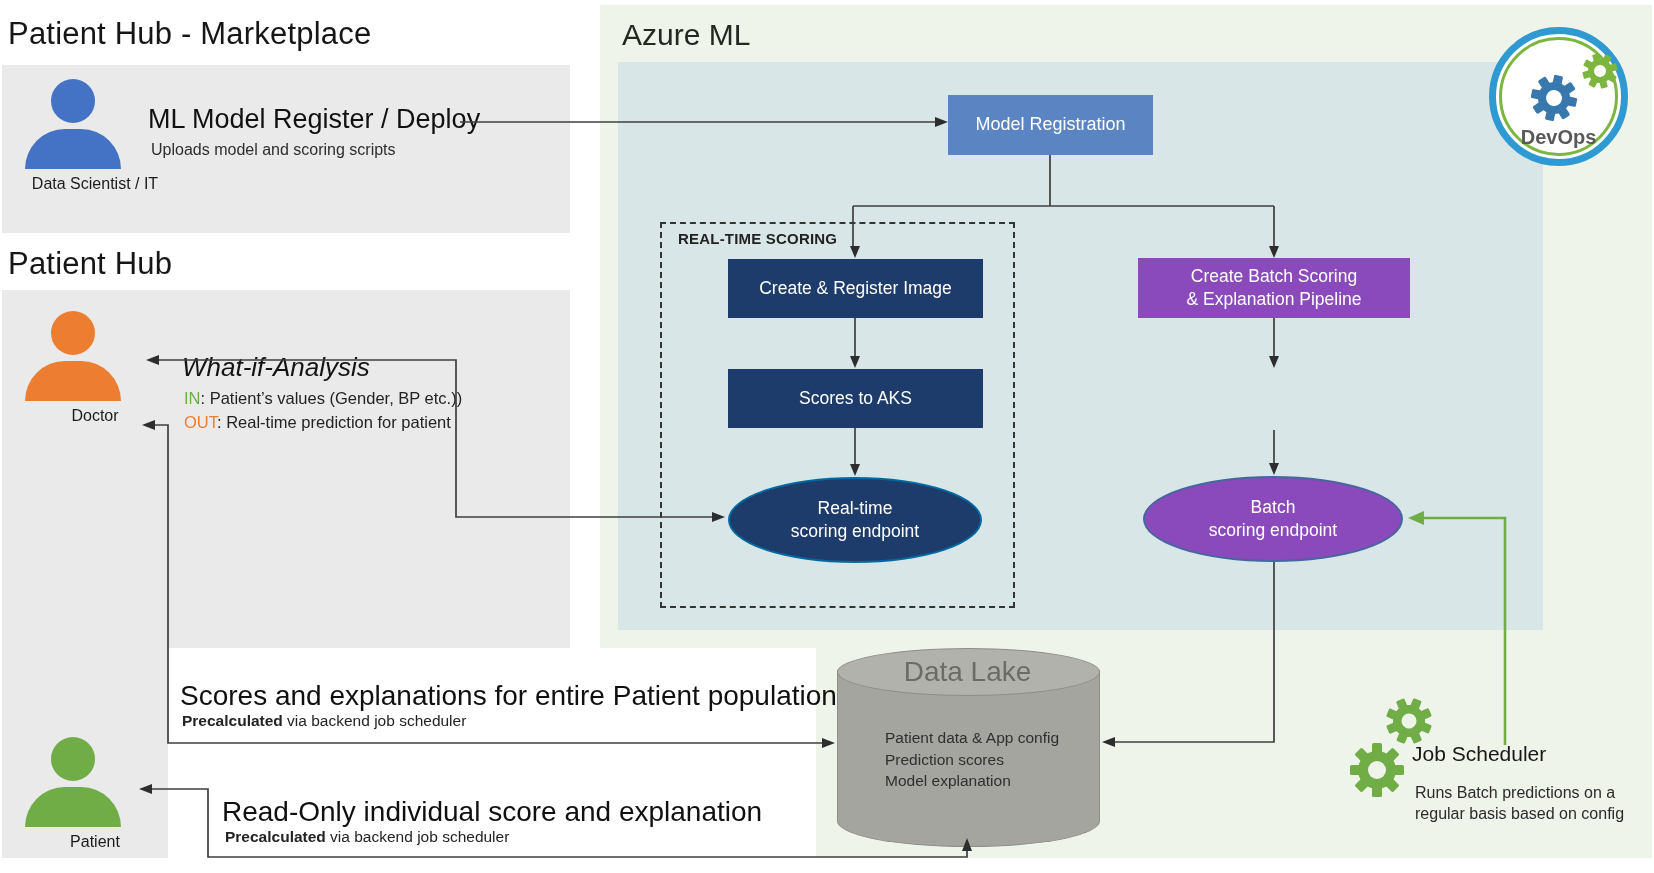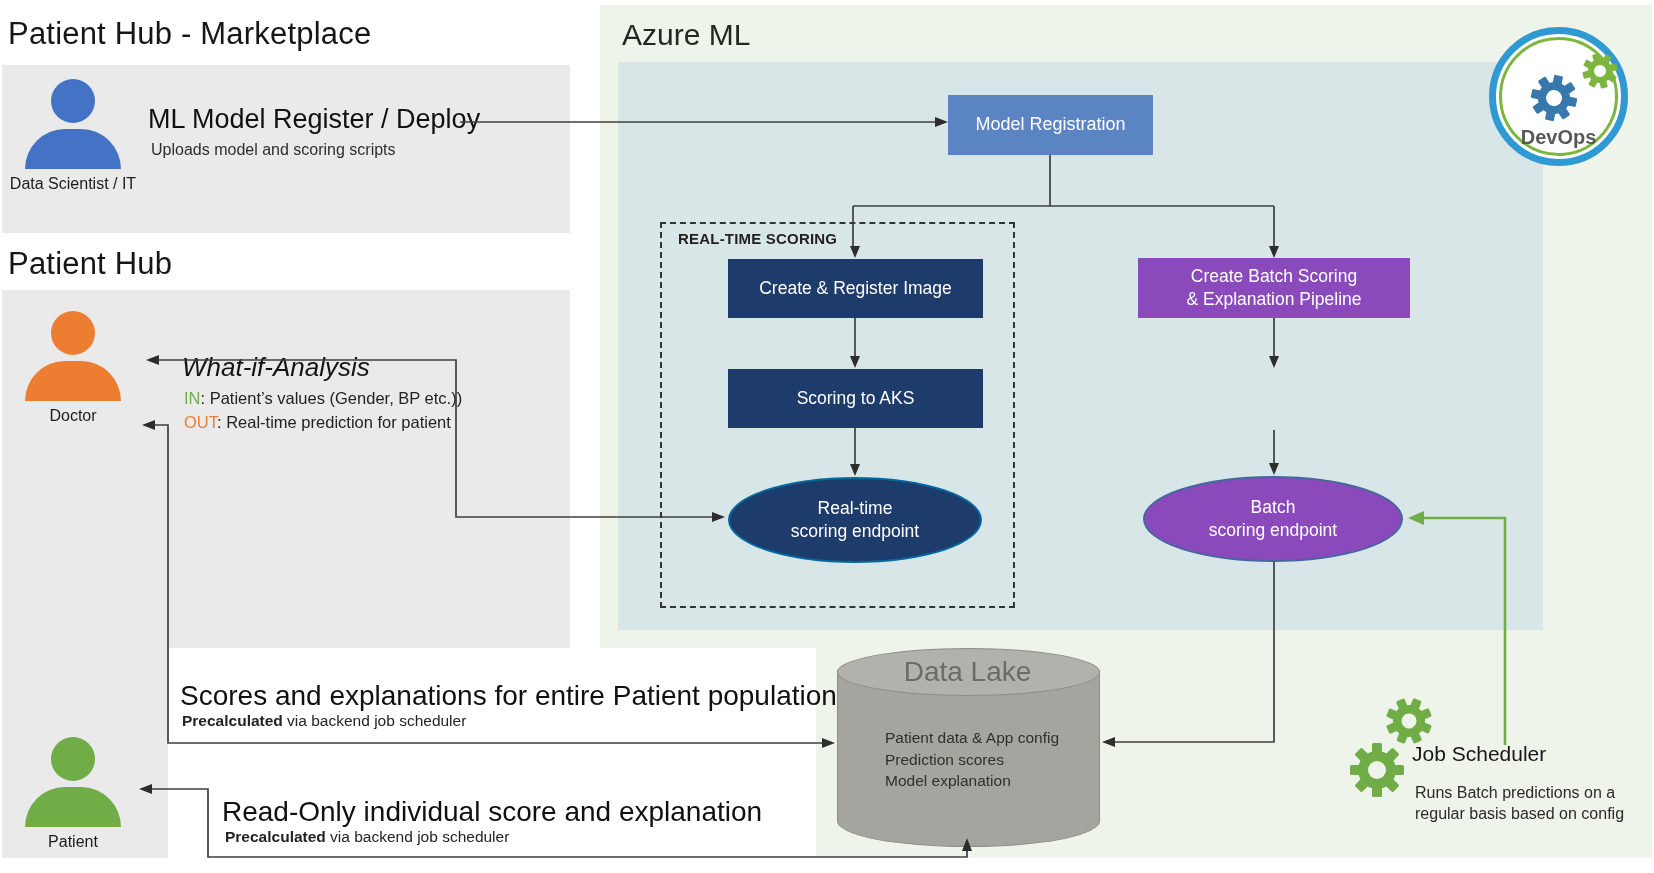--- a/index.html
+++ b/index.html
@@ -13,21 +13,21 @@
   .mk-panel{left:2px;top:65px;width:568px;height:168px;}
   .hub-panel{left:2px;top:290px;width:568px;height:568px;}
   .white-note{left:168px;top:648px;width:648px;height:212px;background:#ffffff;}
   
   .sec-title{font-size:31px;letter-spacing:.2px;color:#161616;white-space:nowrap;}
   
   .person{width:120px;}
   .person .head{position:absolute;left:29px;top:0;width:44px;height:44px;border-radius:50%;}
   .person .body{position:absolute;left:3px;top:50px;width:96px;height:40px;border-radius:48px 48px 0 0;}
   .person .plabel{position:absolute;top:96px;left:-20px;width:142px;text-align:center;
-                  font-size:16px;color:#1c1c1c;white-space:nowrap;}
+                  font-size:16px;color:#1c1c1c;white-space:nowrap;padding-left:22px;}
   .c-blue{background:#4472c4;} .c-orange{background:#ed7d31;} .c-green{background:#70ad47;}
   
   .big-action{font-size:27px;color:#111;white-space:nowrap;}
   .sub-action{font-size:16px;color:#2e2e2e;white-space:nowrap;}
   
   .whatif-title{font-size:26px;color:#141414;white-space:nowrap;font-style:italic;}
   .io-line{font-size:16.5px;color:#232323;white-space:nowrap;}
   .io-in{color:#70ad47;} .io-out{color:#ed7d31;}
   
   .note-title{font-size:28px;color:#101010;white-space:nowrap;}
@@ -119,21 +119,21 @@
     <b>Precalculated</b><span> via backend job scheduler</span>
   </div>
 
   <div class="abs flow-box bx-blue" style="left:948px;top:95px;width:205px;height:60px;font-size:18px;">Model Registration</div>
 
   <div class="abs dashed-box" style="left:660px;top:222px;width:355px;height:386px;box-sizing:border-box;">
     <div class="dash-label">REAL-TIME SCORING</div>
   </div>
 
   <div class="abs flow-box bx-navy" style="left:728px;top:259px;width:255px;height:59px;">Create &amp; Register Image</div>
-  <div class="abs flow-box bx-navy" style="left:728px;top:369px;width:255px;height:59px;">Scoring to AKS</div>
+  <div class="abs flow-box bx-navy" style="left:728px;top:369px;width:255px;height:59px;">Scores to AKS</div>
   <div class="abs flow-box bx-navy ellipse el-rt" style="left:728px;top:477px;width:254px;height:86px;box-sizing:border-box;">Real-time
 scoring endpoint</div>
 
   <div class="abs flow-box bx-purple" style="left:1138px;top:258px;width:272px;height:60px;">Create Batch Scoring
 &amp; Explanation Pipeline</div>
   <div class="abs flow-box bx-purple ellipse el-batch" style="left:1143px;top:476px;width:260px;height:86px;box-sizing:border-box;">Batch
 scoring endpoint</div>
 
   <div class="abs lake-body"></div>
   <div class="abs lake-top"></div>

